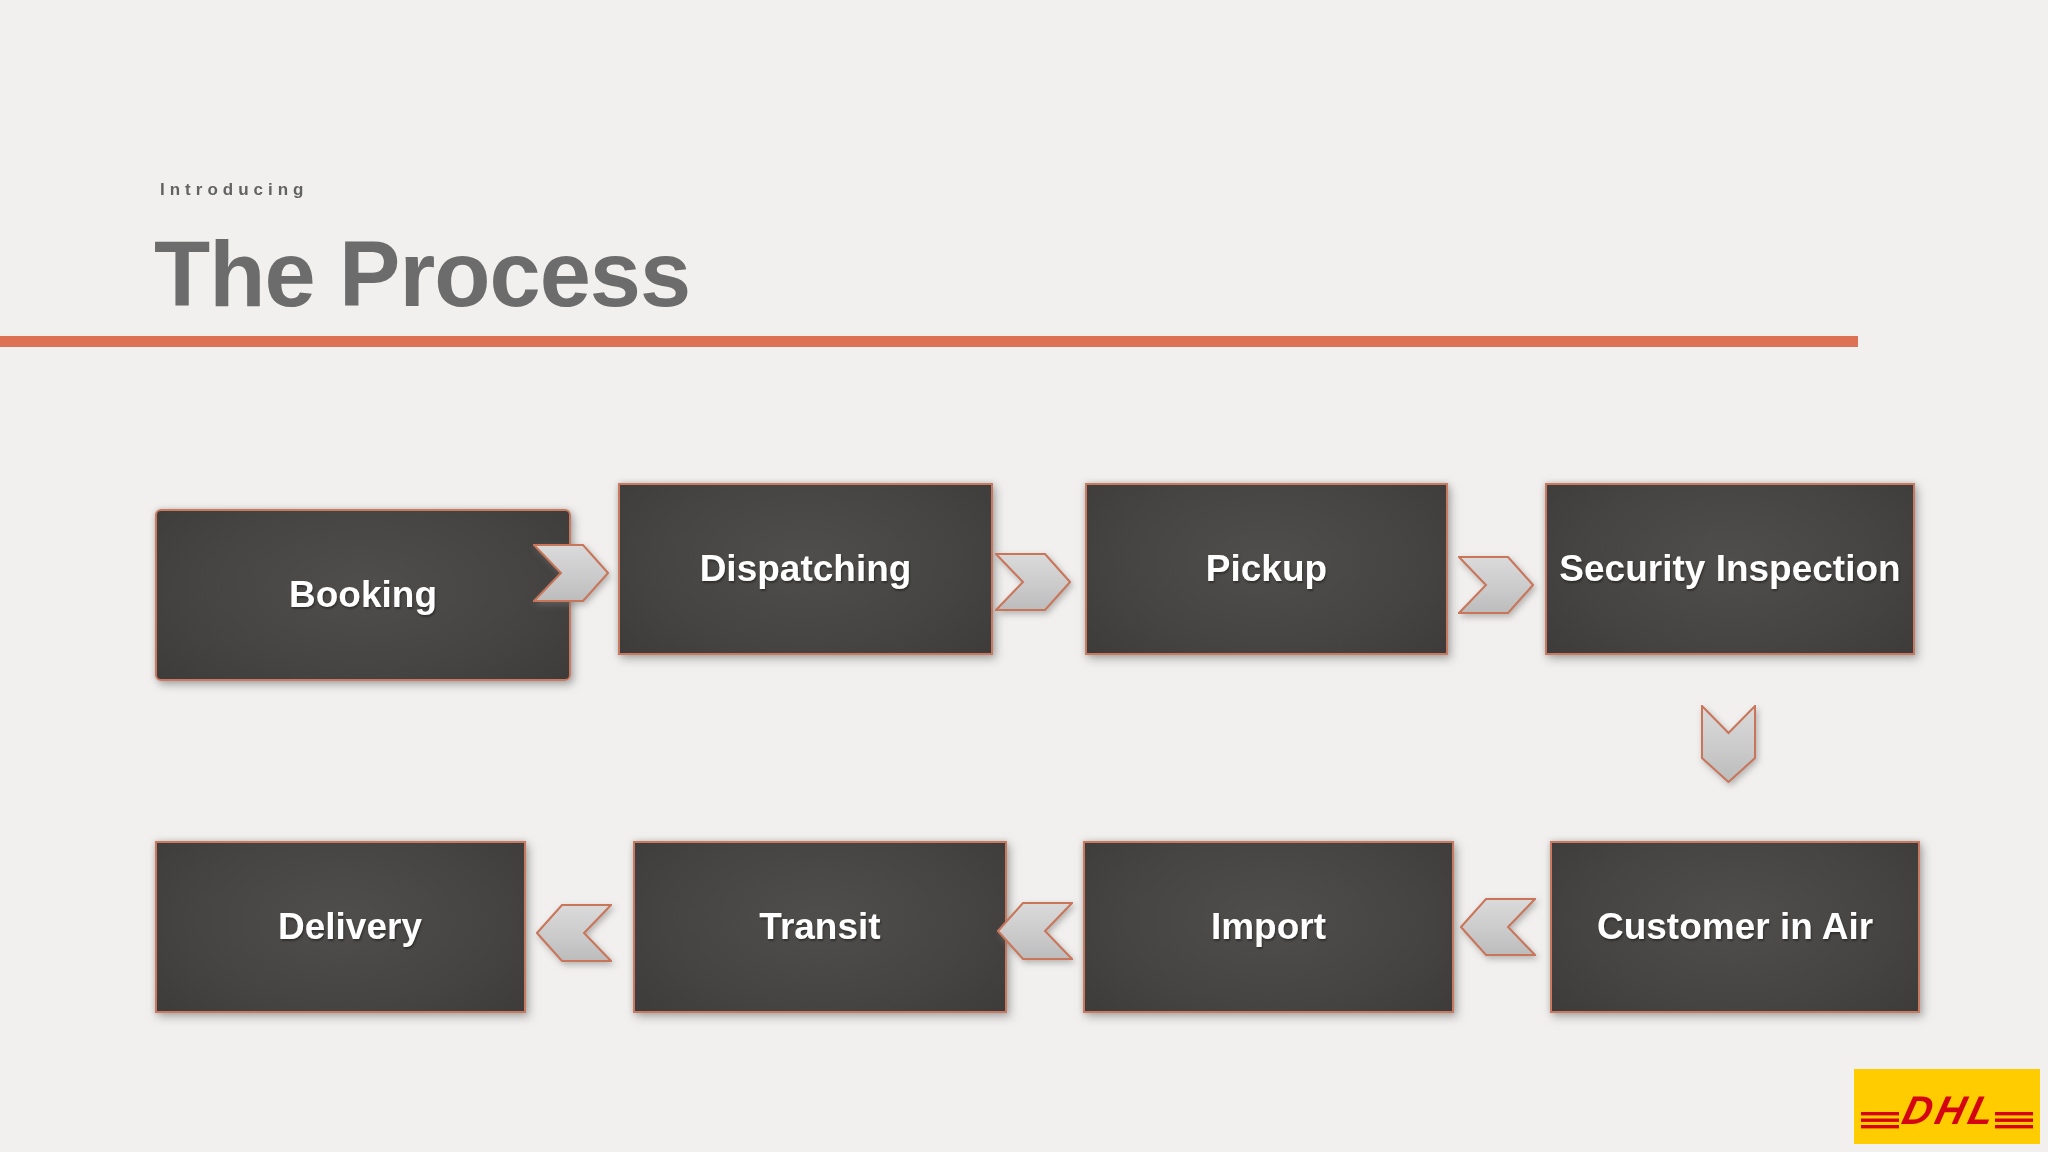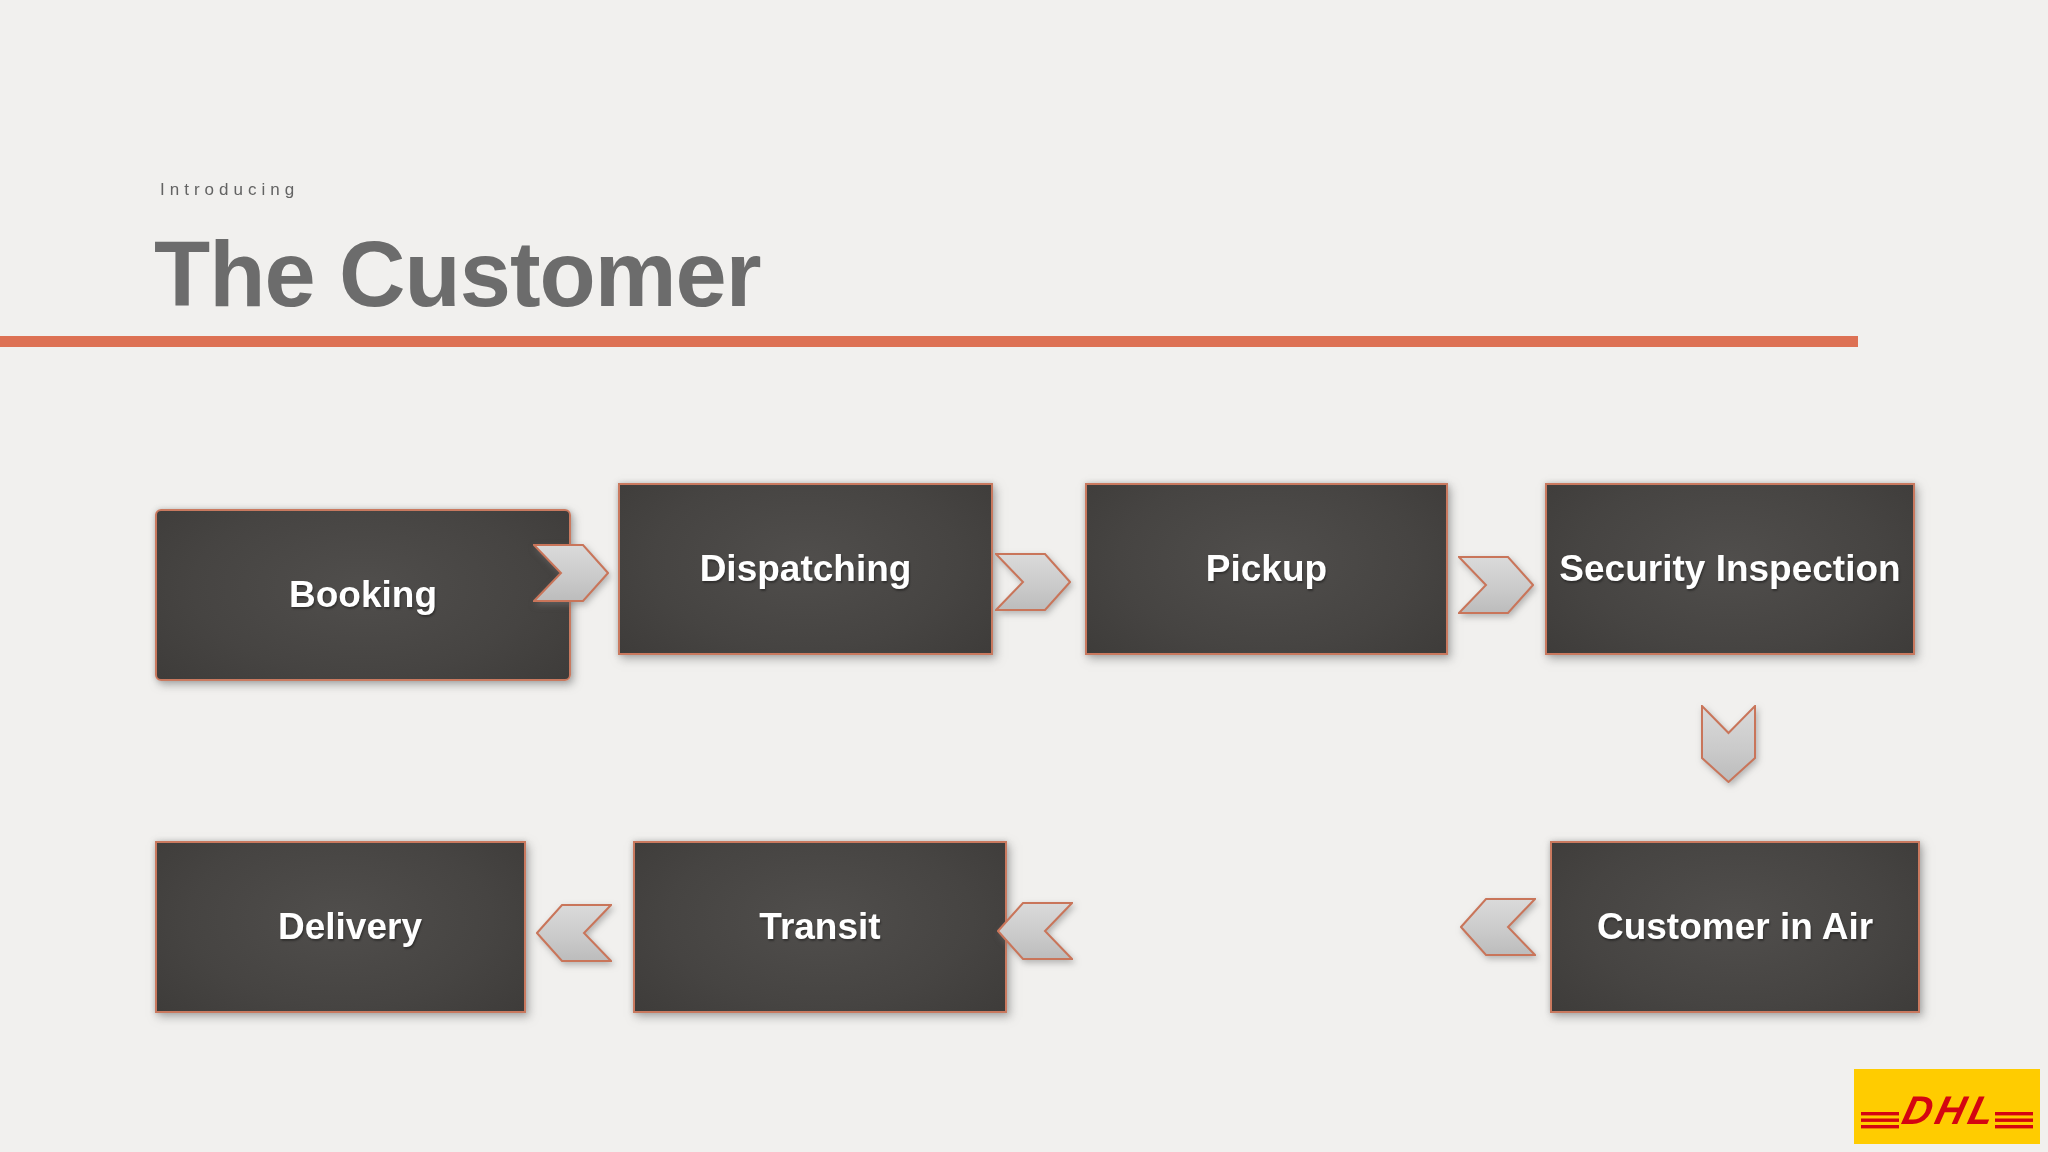--- a/index.html
+++ b/index.html
@@ -9,21 +9,21 @@
     overflow:hidden;
   }
   #slide{
     position:relative;
     width:2048px;height:1152px;
     background:#f1f0ee;
   }
   
   .kicker{
     position:absolute;left:160px;top:180px;
-    font-size:17px;font-weight:400;letter-spacing:5px;
+    font-size:17px;font-weight:700;letter-spacing:5px;
     color:#636363;
   }
   .title{
     position:absolute;left:154px;top:228px;
     font-size:92px;font-weight:700;line-height:1;
     color:#6c6c6c;letter-spacing:-1px;
   }
   .accent-rule{
     position:absolute;left:0;top:336px;
     width:1858px;height:11px;
@@ -77,38 +77,41 @@
     <defs>
       <linearGradient id="chevGrad" x1="0" y1="0" x2="0" y2="1">
         <stop offset="0%" stop-color="#dadada"></stop>
         <stop offset="55%" stop-color="#cbcbcb"></stop>
         <stop offset="100%" stop-color="#bcbcbc"></stop>
       </linearGradient>
     </defs>
   </svg>
 
   <div class="kicker">Introducing</div>
-  <div class="title">The Customer</div>
+  <div class="title">The Process</div>
   <div class="accent-rule"></div>
 
   <div class="pbox box-booking">
       <span>Booking</span>
     </div>
   <div class="pbox box-dispatch">
       <span>Dispatching</span>
     </div>
   <div class="pbox box-pickup">
       <span>Pickup</span>
     </div>
   <div class="pbox box-security">
       <span>Security Inspection</span>
     </div>
 
   <div class="pbox box-custair">
       <span>Customer in Air</span>
+    </div>
+  <div class="pbox box-import">
+      <span>Import</span>
     </div>
   <div class="pbox box-transit">
       <span>Transit</span>
     </div>
   <div class="pbox box-delivery">
       <span>Delivery</span>
     </div>
 
   <div class="chev chev-r1">
     <svg width="76" height="58" viewBox="0 0 76 58">

